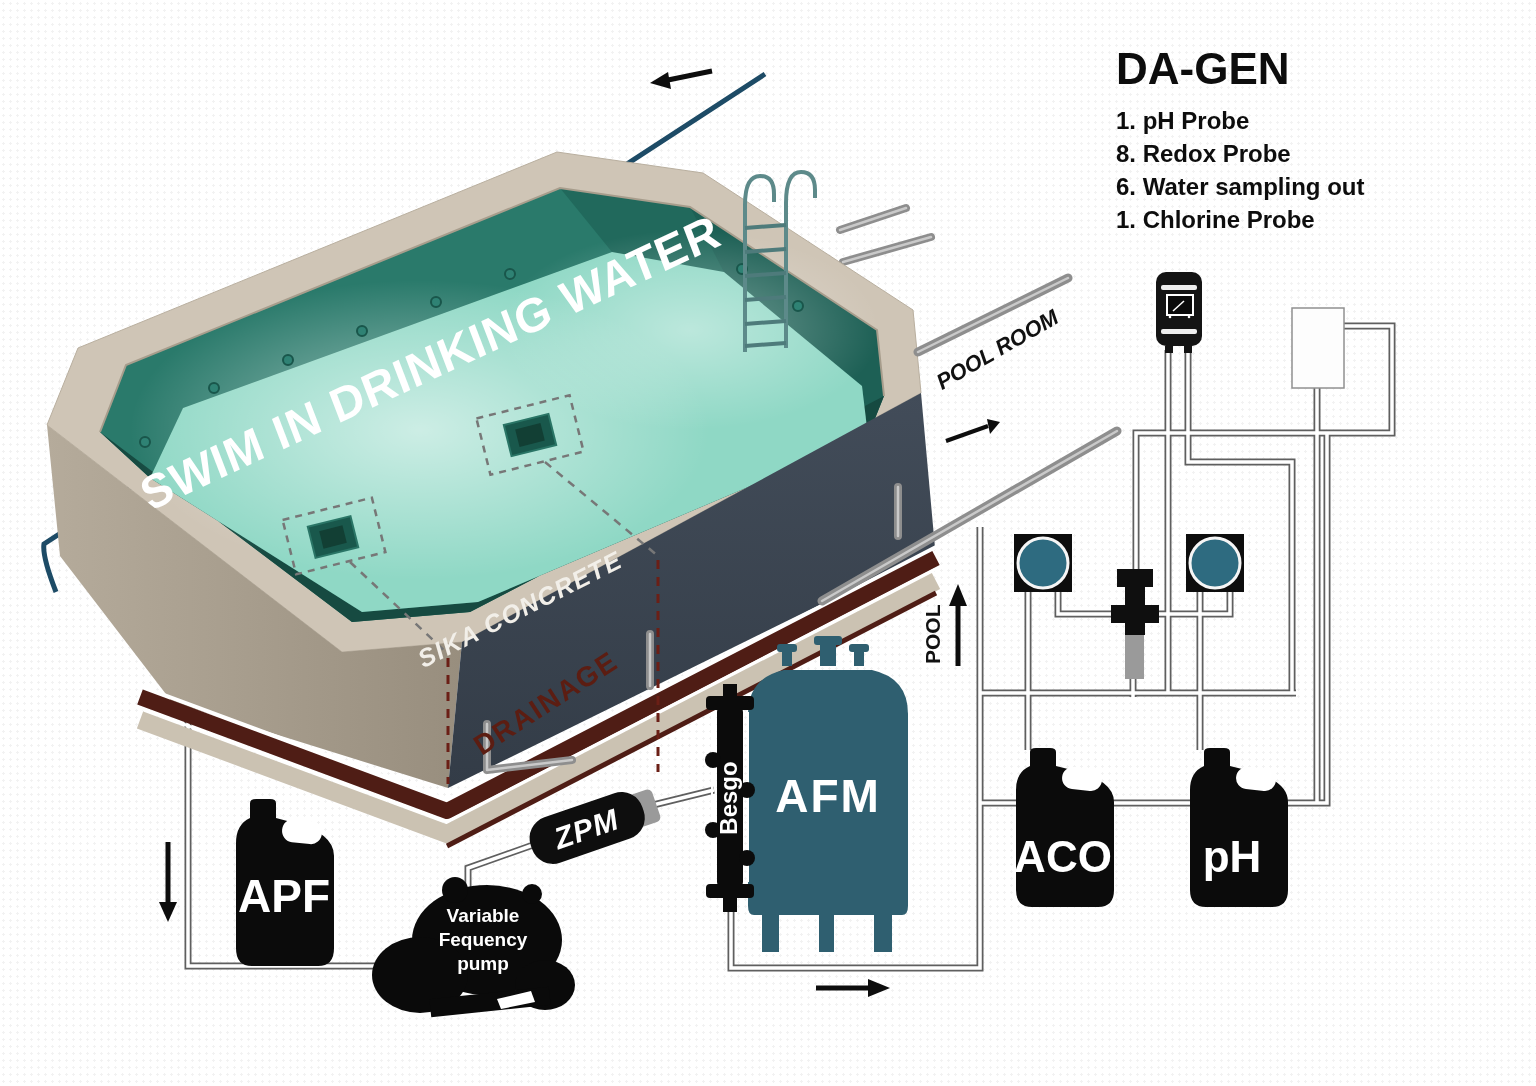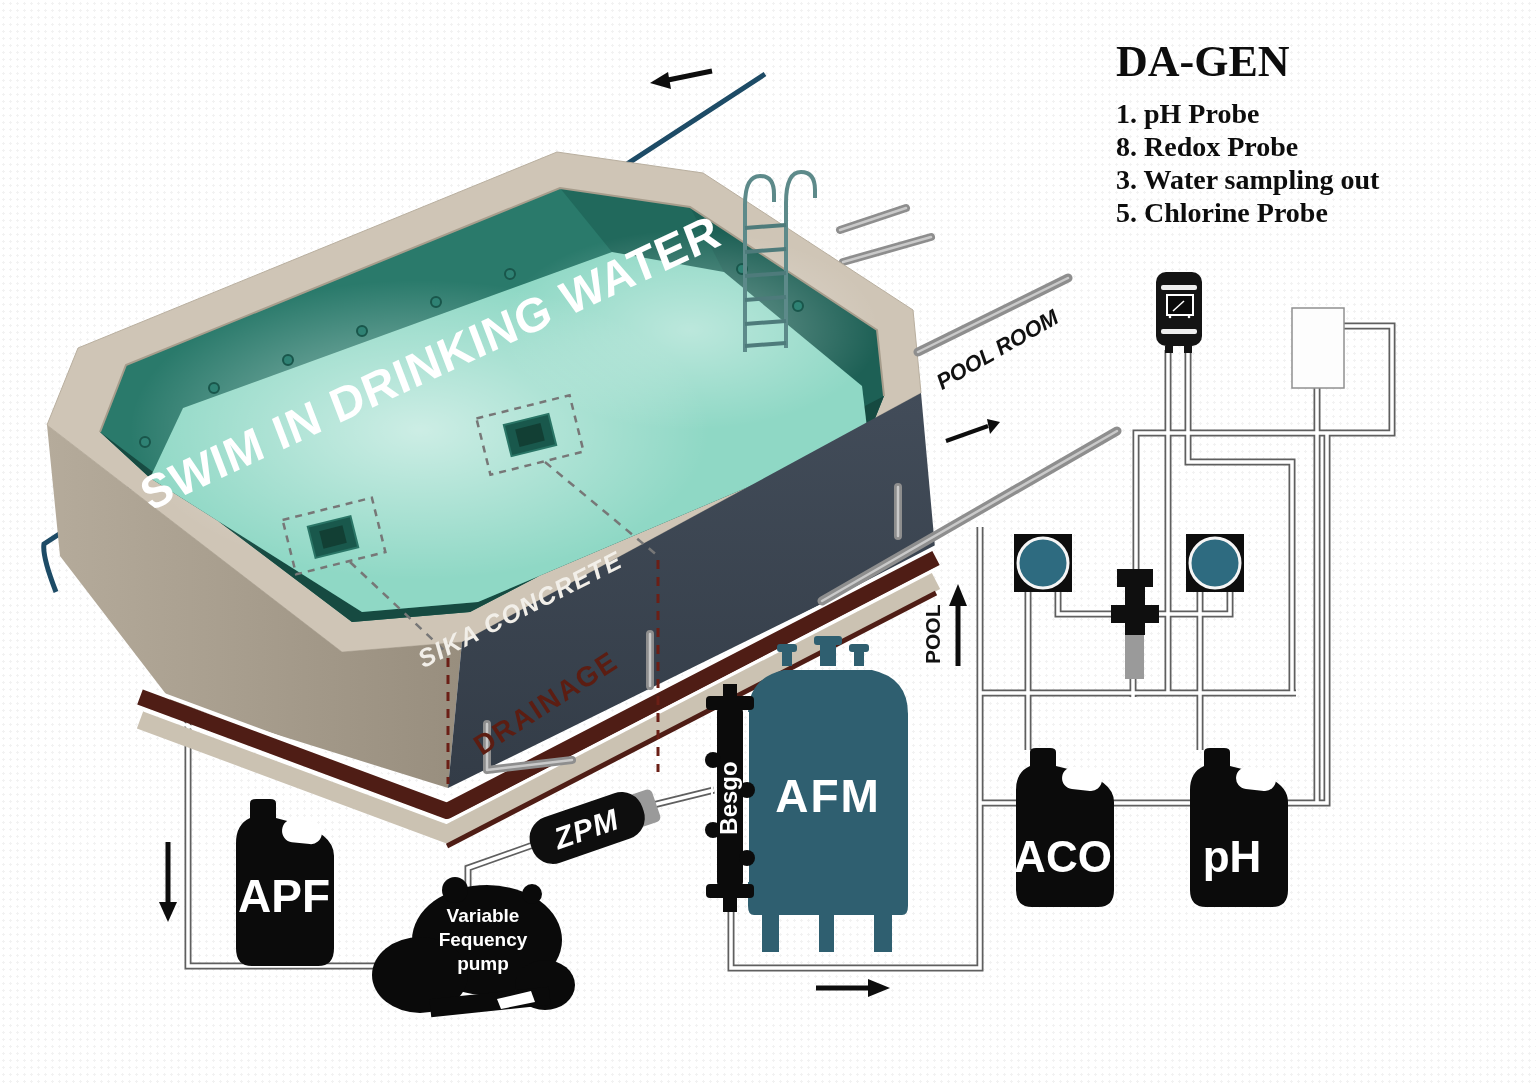--- a/index.html
+++ b/index.html
@@ -4,23 +4,23 @@
 <style>
   html,body{margin:0;padding:0;background:#fff;}
   .stage{
     position:relative;width:1536px;height:1086px;overflow:hidden;
     background-color:#ffffff;
     background-image:radial-gradient(rgba(0,0,0,0.05) 1px, transparent 1.15px);
     background-size:7px 7px;
     font-family:"Liberation Sans", sans-serif;
   }
   .stage > svg{position:absolute;left:0;top:0;}
-  .legend{position:absolute;left:1116px;top:36px;color:#0d0d0d;font-family:Liberation Serif, serif;}
+  .legend{position:absolute;left:1116px;top:44px;color:#0d0d0d;}
   .legend .title{font-size:44px;font-weight:900;letter-spacing:0;margin:0 0 10px 0;}
-  .legend .item{font-size:28px;font-weight:700;line-height:33px;white-space:nowrap;}
+  .legend .item{font-size:24px;font-weight:700;line-height:33px;white-space:nowrap;}
   text{font-family:"Liberation Sans", sans-serif;}
   .swim-text{font-size:47px;font-weight:800;fill:#ffffff;letter-spacing:1px;}
   .sika-text{font-size:25px;font-weight:700;font-style:italic;fill:#f2efe9;letter-spacing:1.5px;}
   .drain-text{font-size:28px;font-weight:800;fill:#5c1d12;letter-spacing:2px;}
   .room-text{font-size:22px;font-weight:700;font-style:italic;fill:#111;}
   .pool-text{font-size:21px;font-weight:800;fill:#111;}
   .zpm-text{font-size:30px;font-weight:800;font-style:italic;fill:#fff;letter-spacing:1px;}
   .besgo-text{font-size:24px;font-weight:700;fill:#fff;}
   .afm-text{font-size:46px;font-weight:800;fill:#fff;letter-spacing:2px;}
   .jug-text{font-size:44px;font-weight:800;fill:#fff;}
@@ -302,16 +302,16 @@
   <g>
     <path d="M816,988 H868" stroke="#0d0d0d" stroke-width="5"></path>
     <polygon points="868,979 868,997 890,988" fill="#0d0d0d"></polygon>
   </g>
 </svg>
 
 <div class="legend">
   <div class="title">DA-GEN</div>
   <div class="item">1. pH Probe</div>
   <div class="item">8. Redox Probe</div>
-  <div class="item">3. Water sampling out</div>
-  <div class="item">5. Chlorine Probe</div>
+  <div class="item">6. Water sampling out</div>
+  <div class="item">1. Chlorine Probe</div>
 </div>
 </div>
 
 </body></html>

